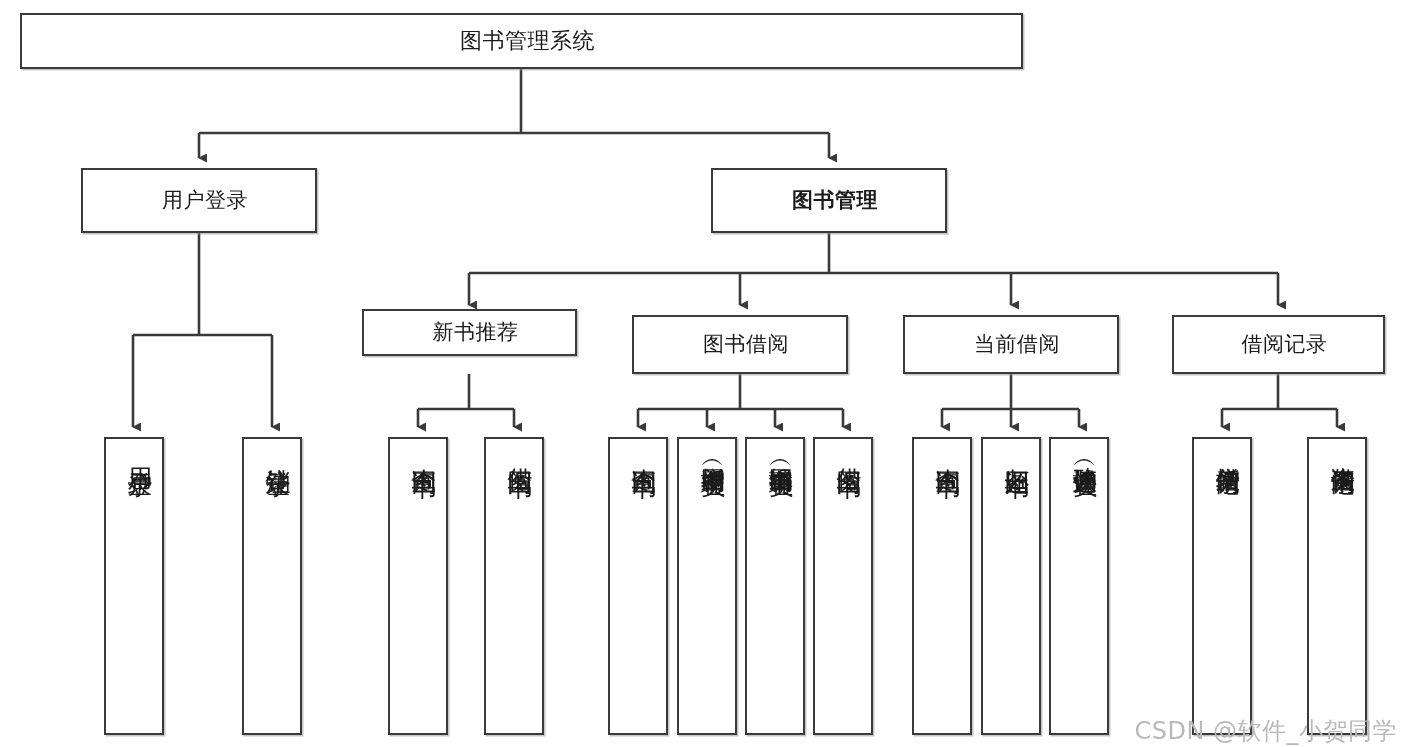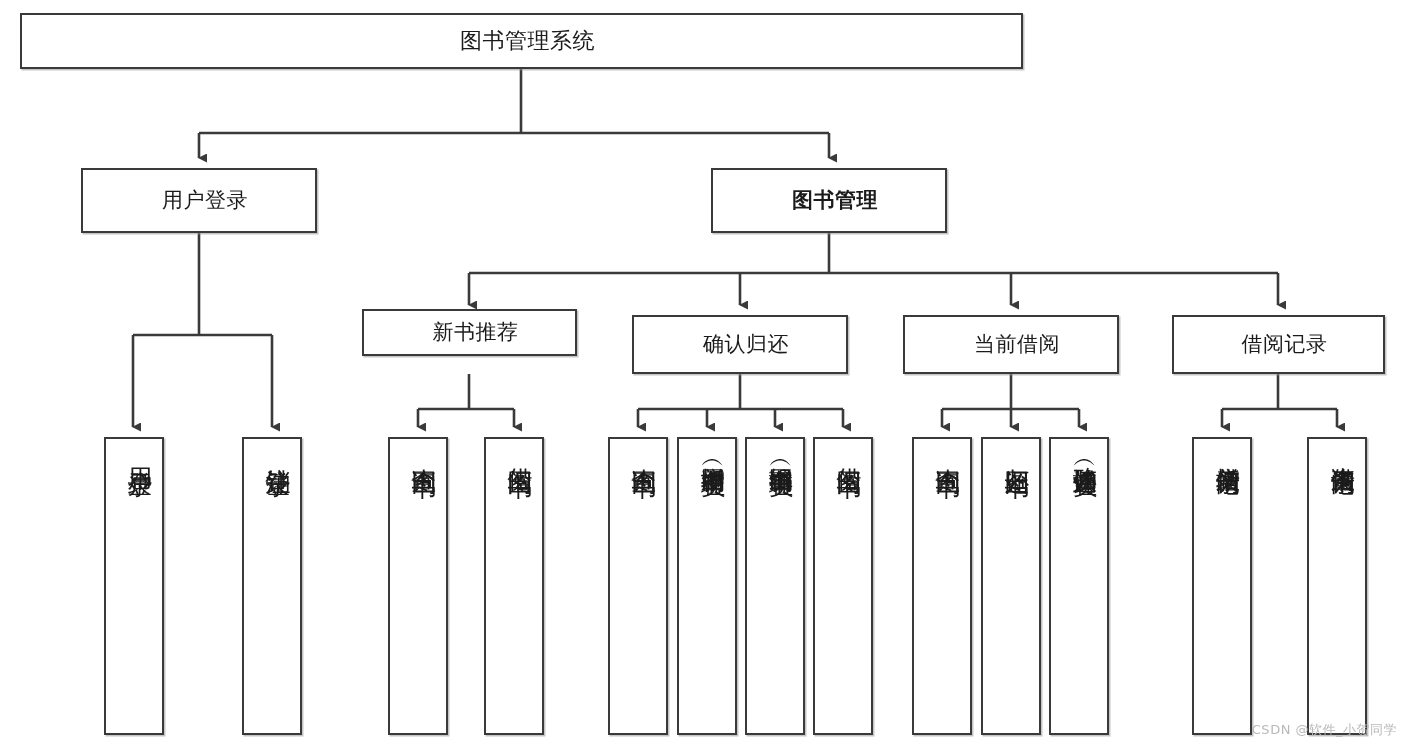--- a/index.html
+++ b/index.html
@@ -43,22 +43,22 @@
     text-orientation:upright;
     font-size:25px;
     letter-spacing:2px;
     line-height:1;
   }
   .node.v.small .lbl{ font-size:24px; letter-spacing:1px; }
 
   .watermark{
     position:absolute;
     right:8px;
-    bottom:8px;
-    font-size:13px;
+    bottom:0;
+    font-size:24px;
     color:#b9b9b9;
     letter-spacing:0.5px;
     white-space:nowrap;
     user-select:none;
   }
 </style>
 </head>
 <body>
 
 <div id="canvas">
@@ -123,21 +123,21 @@
 
   <div class="node h" style="left:711px;top:168px;width:236px;height:65px;font-weight:bold;">
     <span class="lbl">图书管理</span>
   </div>
 
   <div class="node h" style="left:362px;top:309px;width:215px;height:47px;justify-content:center;">
     <span class="lbl">新书推荐</span>
   </div>
 
   <div class="node h" style="left:632px;top:315px;width:216px;height:59px;">
-    <span class="lbl">确认归还</span>
+    <span class="lbl">图书借阅</span>
   </div>
 
   <div class="node h" style="left:903px;top:315px;width:216px;height:59px;">
     <span class="lbl">当前借阅</span>
   </div>
 
   <div class="node h" style="left:1172px;top:315px;width:213px;height:59px;">
     <span class="lbl">借阅记录</span>
   </div>
 

